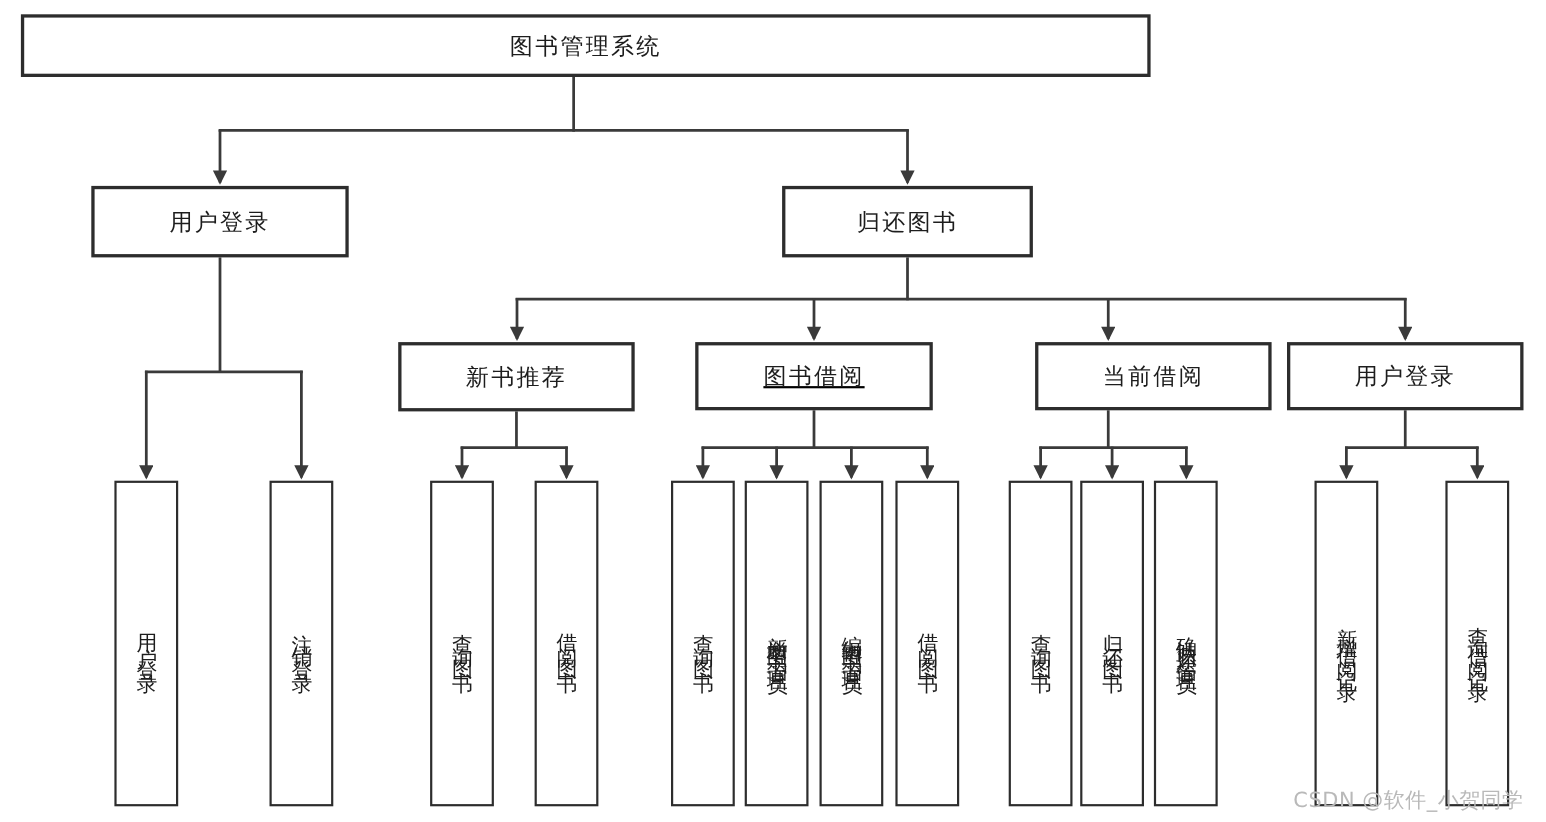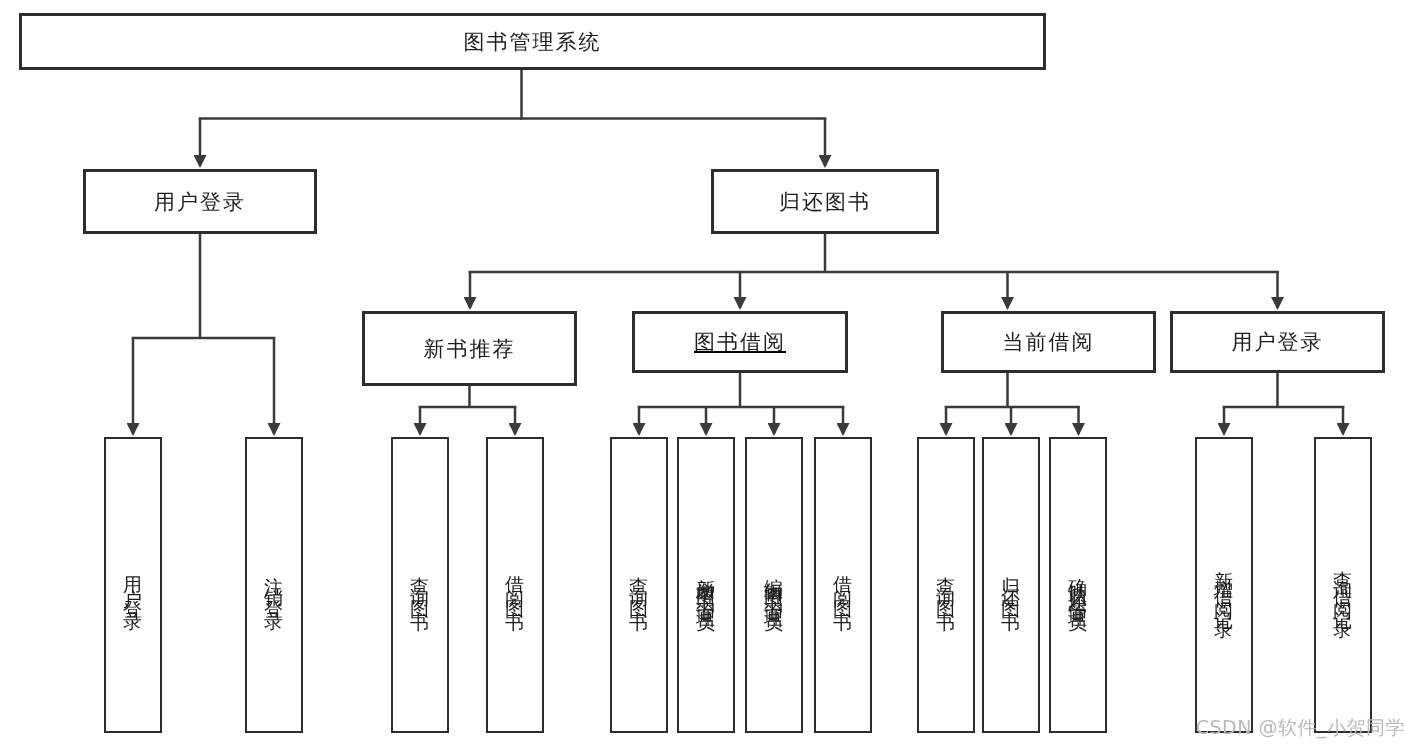--- a/index.html
+++ b/index.html
@@ -27,34 +27,34 @@
     writing-mode: vertical-rl; text-orientation: mixed;
     font-size: 19px; color: #1d1d1d; line-height: 1;
   }
   .sp-lg { letter-spacing: 12px; }
   .sp-md { letter-spacing: 10px; }
   .sp-sm { letter-spacing: 5px; }
   
   .n-root  { left: 19px;  top: 13px;  width: 1027px; height: 57px; align-items: center; }
   .n-ul    { left: 83px;  top: 169px; width: 234px;  height: 65px; }
   .n-gm    { left: 711px; top: 169px; width: 228px;  height: 65px; }
-  .n-s0    { left: 362px; top: 311px; width: 215px;  height: 75px; }
+  .n-s0    { left: 362px; top: 311px; width: 215px;  height: 63px; }
   .n-s1    { left: 632px; top: 311px; width: 216px;  height: 62px; text-decoration: underline; }
   .n-s2    { left: 900px; top: 311px; width: 215px;  height: 62px; margin-left: 41px; }
   .n-s3    { left: 1170px;top: 311px; width: 215px;  height: 62px; }
   .leaf    { top: 437px;  width: 58px; height: 296px; }
   .l-0  { left: 104px; }  .l-1  { left: 245px; }
   .l-2  { left: 391px; }  .l-3  { left: 486px; }
   .l-4  { left: 610px; }  .l-5  { left: 677px; }
   .l-6  { left: 745px; }  .l-7  { left: 814px; }
   .l-8  { left: 917px; }  .l-9  { left: 982px; }
   .l-10 { left: 1049px; }
   .l-11 { left: 1195px; } .l-12 { left: 1314px; }
   #watermark {
-    position: absolute; right: 0; bottom: 6px; z-index: 3;
+    position: absolute; right: 20px; bottom: 6px; z-index: 3;
     font-size: 19px; color: #b9b9b9; letter-spacing: 0.5px; white-space: nowrap;
   }
 </style>
 </head>
 <body>
 
 <div id="canvas">
 
   <svg id="connectors" viewBox="0 0 1405 747" xmlns="http://www.w3.org/2000/svg" aria-hidden="true">
     <defs>

